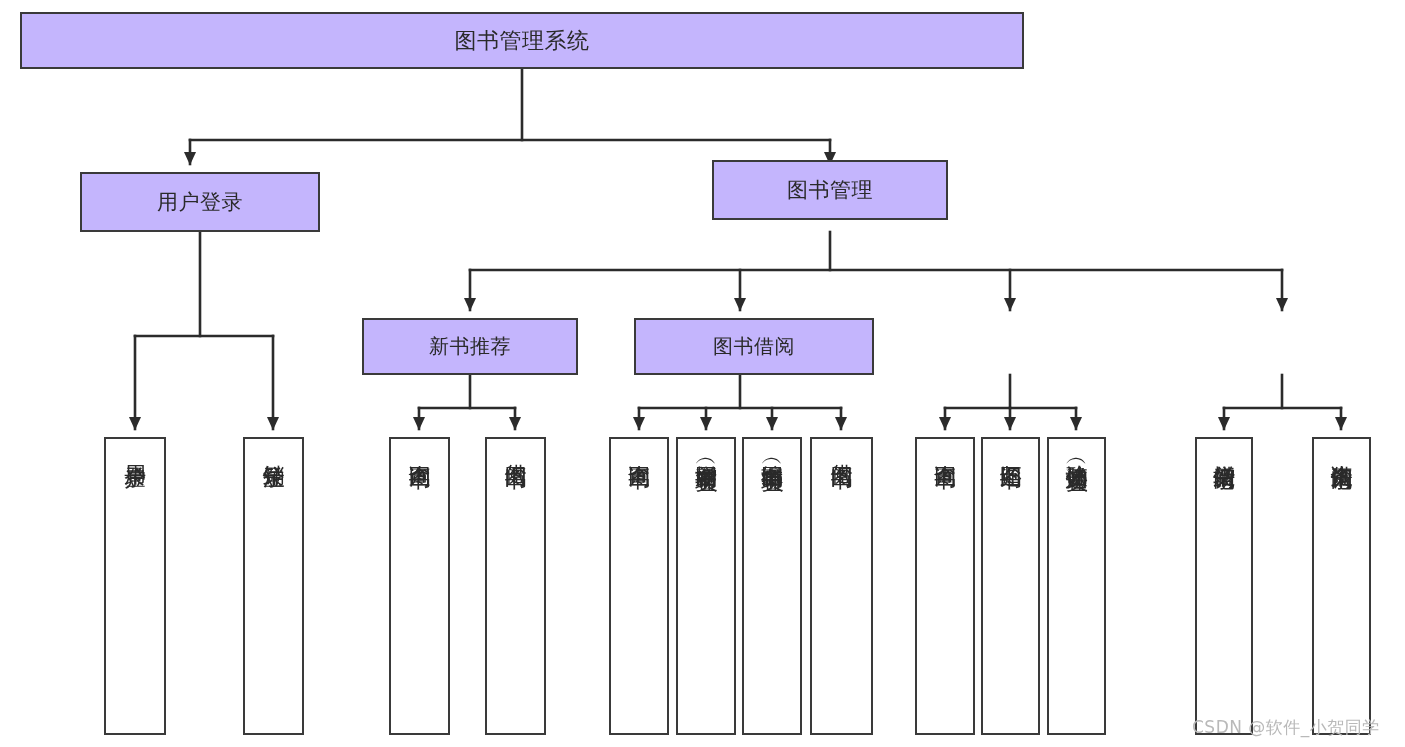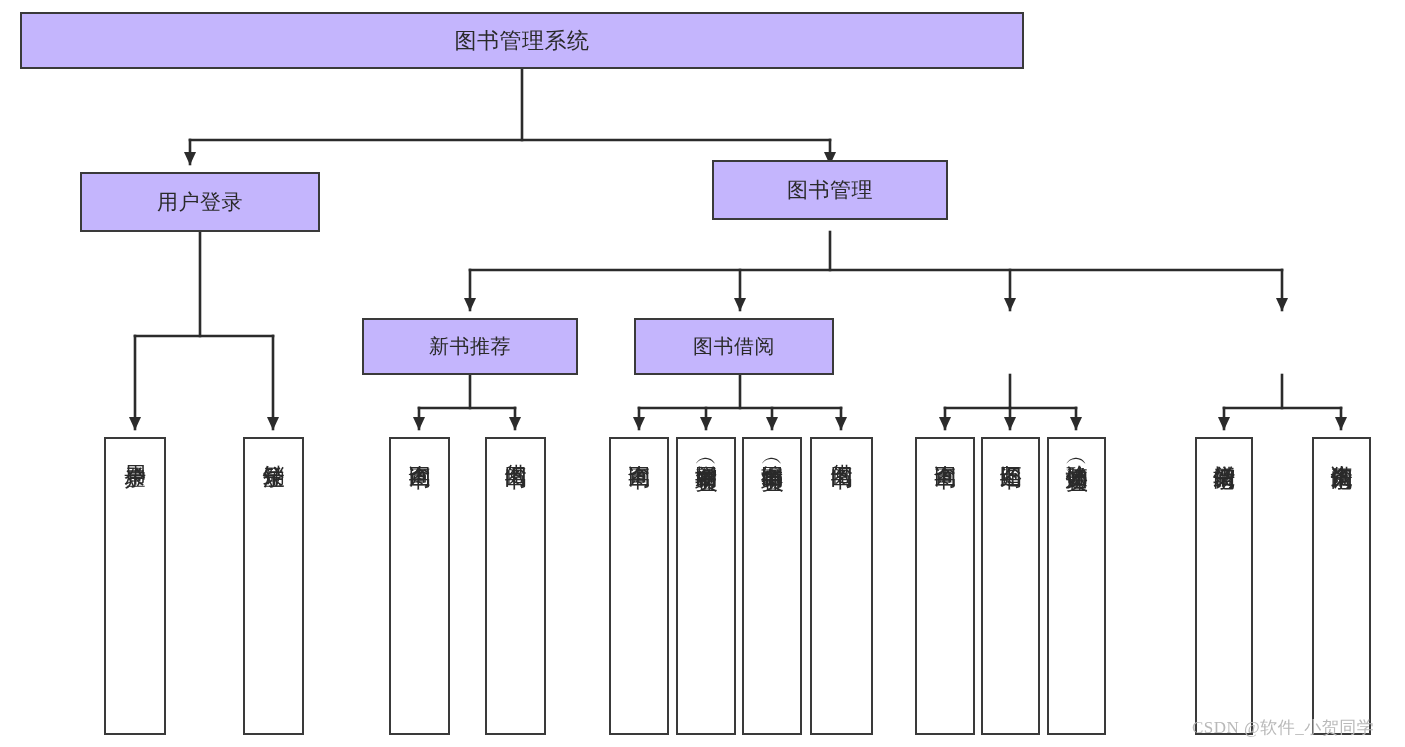--- a/index.html
+++ b/index.html
@@ -64,21 +64,20 @@
     line-height: 1.12;
     letter-spacing: 1px;
     white-space: nowrap;
   }
   .watermark {
     position: absolute;
     color: #b9b9b9;
     font-size: 17px;
     letter-spacing: 0.5px;
     white-space: nowrap;
-    font-family: Liberation Serif, serif;
   }
 </style>
 </head>
 <body>
 
 <div id="canvas">
 
   <svg class="wires" viewBox="0 0 1405 747" xmlns="http://www.w3.org/2000/svg">
     <defs>
       <marker id="arrow" viewBox="0 0 10 10" refX="9.2" refY="5" markerWidth="5.2" markerHeight="5.2" orient="auto-start-reverse">
@@ -136,21 +135,21 @@
   <div class="node level1" style="left:80px; top:172px; width:240px; height:60px;">
     <span class="node-label">用户登录</span>
   </div>
   <div class="node level1" style="left:712px; top:160px; width:236px; height:60px;">
     <span class="node-label">图书管理</span>
   </div>
 
   <div class="node level2" style="left:362px; top:318px; width:216px; height:57px;">
     <span class="node-label">新书推荐</span>
   </div>
-  <div class="node level2" style="left:634px; top:318px; width:200px; height:57px;">
+  <div class="node level2" style="left:634px; top:318px; width:240px; height:57px;">
     <span class="node-label">图书借阅</span>
   </div>
 
   <div class="leaf" style="left:104px; top:437px; width:62px; height:298px;">
     <span class="leaf-label">用户登录</span>
   </div>
   <div class="leaf" style="left:243px; top:437px; width:61px; height:298px;">
     <span class="leaf-label">注销登录</span>
   </div>
 

